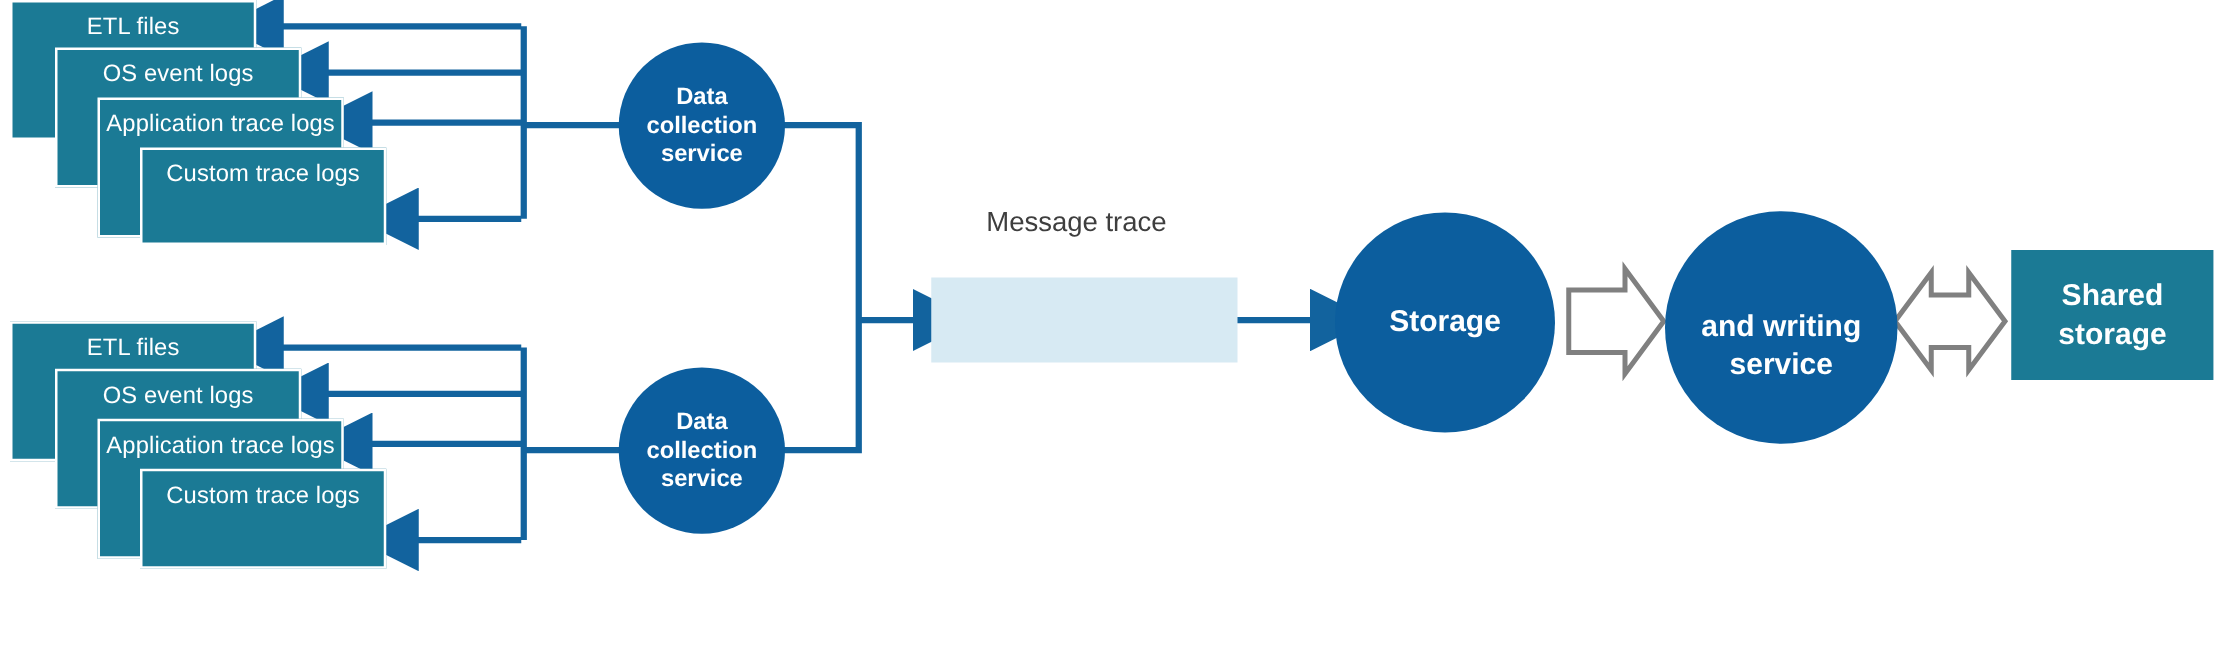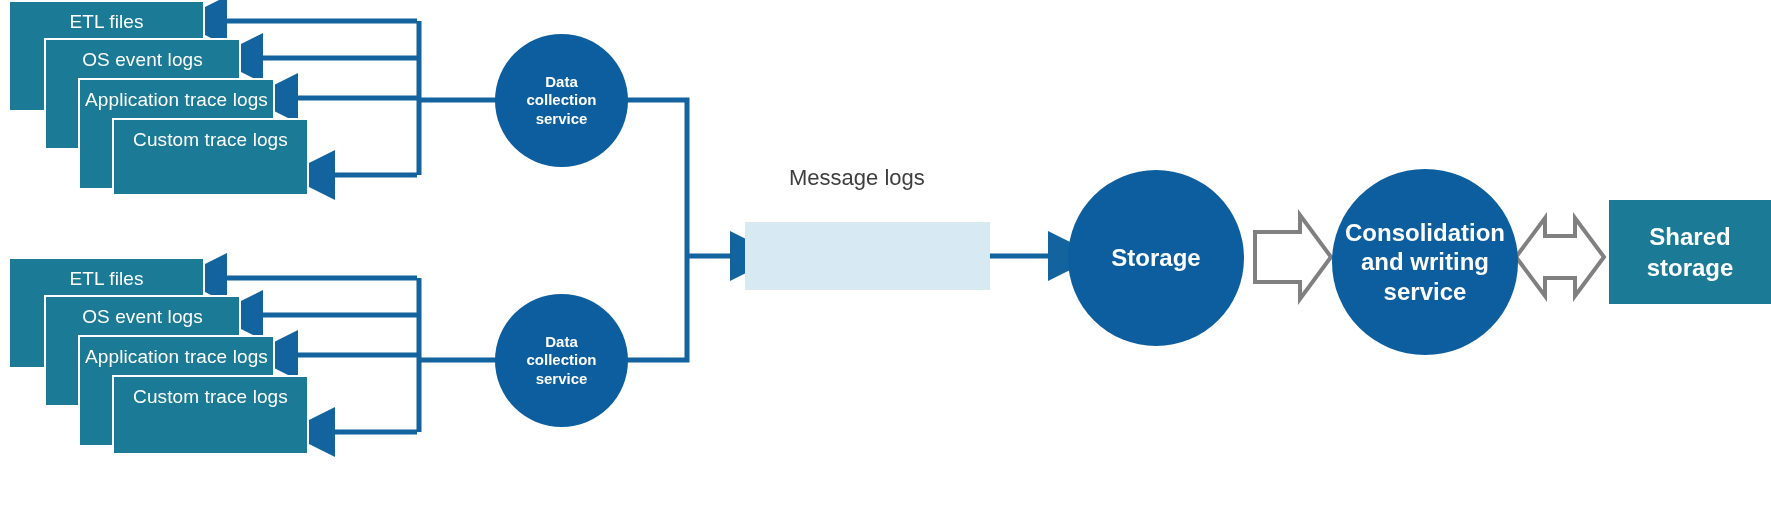--- a/index.html
+++ b/index.html
@@ -43,21 +43,21 @@
     border-radius: 50%;
     background: #0C5E9E;
     color: #ffffff;
     display: flex;
     align-items: center;
     justify-content: center;
     text-align: center;
     line-height: 1.22;
     font-weight: 600;
   }
-  .circle-sm { font-size: 15px; }
+  .circle-sm { font-size: 19px; }
   .circle-lg { font-size: 24px; }
   .queue-box {
     position: absolute;
     background: #D7EAF3;
   }
   .queue-label {
     position: absolute;
     color: #3E3E3E;
     font-size: 22px;
     white-space: nowrap;
@@ -193,31 +193,31 @@
     </span>
   </div>
   <div class="circle circle-sm" style="left:495px; top:294px; width:133px; height:133px; z-index:8;">
     <span>
       <span>Data</span><br>
       <span>collection</span><br>
       <span>service</span>
     </span>
   </div>
 
-  <div class="queue-label" style="left:789px; top:165px; z-index:3;">Message logs</div>
+  <div class="queue-label" style="left:789px; top:165px; z-index:3;">Message trace</div>
 
   <div class="circle circle-lg" style="left:1068px; top:170px; width:176px; height:176px; z-index:8;">
     <span>
       <span>Storage</span><br>
     </span>
   </div>
 
   <div class="circle circle-lg" style="left:1332px; top:169px; width:186px; height:186px; z-index:8;">
     <span>
-      <span>Consolidation</span><br>
+      <br>
       <span>and writing</span><br>
       <span>service</span>
     </span>
   </div>
 
   <div class="storage-box" style="left:1609px; top:200px; width:162px; height:104px; z-index:8;">
     <span>
       <span>Shared</span><br>
       <span>storage</span>
     </span>

